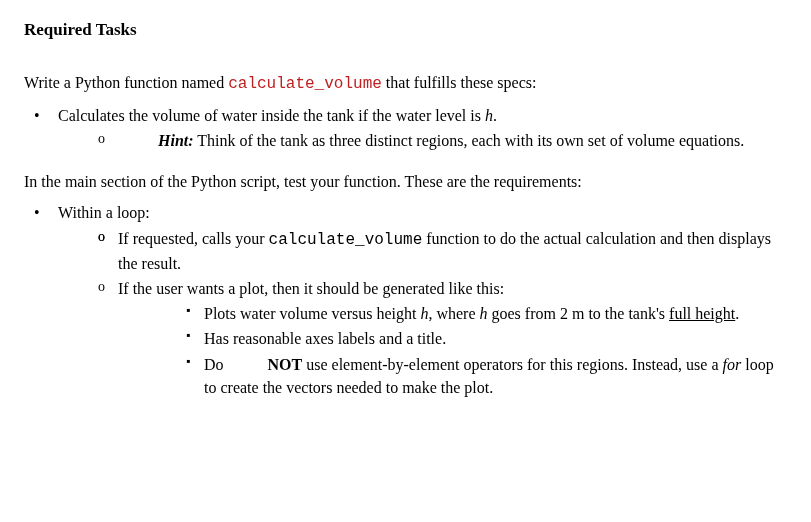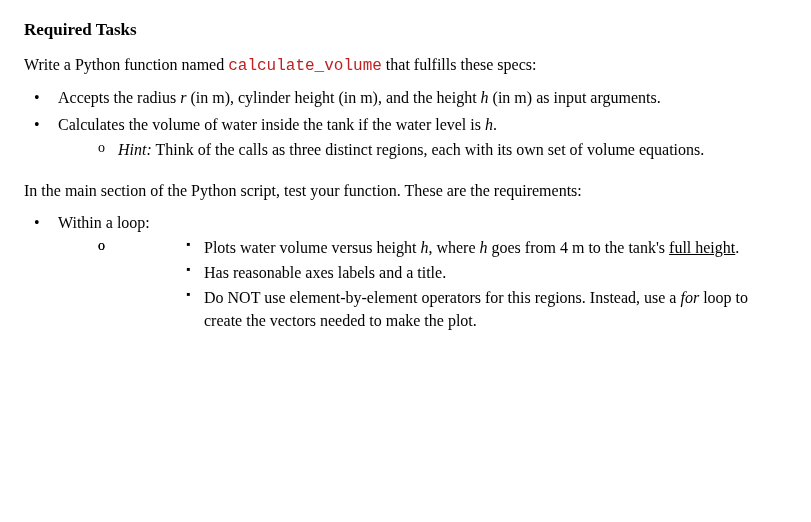--- a/index.html
+++ b/index.html
@@ -8,32 +8,32 @@
       font-size: 16px;
       color: #000;
       background: #fff;
       padding: 18px 24px;
       width: 811px;
       line-height: 1.45;
     }
     h2 {
       font-size: 17px;
       font-weight: bold;
-      margin-bottom: 10px;
+      margin-bottom: 28px;
     }
     .code {
       font-family: "Courier New", Courier, monospace;
       color: #c02020;
     }
     .code-black {
       font-family: "Courier New", Courier, monospace;
       color: #000;
     }
     .italic { font-style: italic; }
-    .bold { font-weight: normal; }
+    .bold { font-weight: bold; margin-left: 40px; }
     .underline { text-decoration: underline; }
     ul.bullets {
       list-style: none;
       margin-top: 6px;
     }
     ul.bullets > li {
       position: relative;
       padding-left: 34px;
       margin-bottom: 4px;
     }
@@ -83,46 +83,47 @@
 <body>
 
 <h2>Required Tasks</h2>
 
 <p class="para">
   <span>Write a Python function named </span><span class="code">calculate_volume</span><span> that fulfills these specs:</span>
 </p>
 
 <ul class="bullets">
   <li>
-    <span>Accepts the radius </span><span class="italic">r</span><span> (in m), cylinder height (in m), and the height </span><span class="italic">h</span><span> (in m) as input arguments.</span>
-  </li>
-  <li>
     <span>Calculates the volume of water inside the tank if the water level is </span><span class="italic">h</span><span>.</span>
     <ul class="circles">
       <li>
-        <span class="bold italic">Hint:</span><span> Think of the calls as three distinct regions, each with its own set of volume equations.</span>
+        <span class="bold italic">Hint:</span><span> Think of the tank as three distinct regions, each with its own set of volume equations.</span>
       </li>
     </ul>
   </li>
 </ul>
 
 <div class="spacer"></div>
 
 <p class="para">In the main section of the Python script, test your function. These are the requirements:</p>
 
 <ul class="bullets">
   <li>
     <span>Within a loop:</span>
     <ul class="circles">
       <li>
       </li>
       <li>
+        <span>If requested, calls your </span><span class="code-black">calculate_volume</span><span> function to do the actual calculation and then displays the result.</span>
+      </li>
+      <li>
+        <span>If the user wants a plot, then it should be generated like this:</span>
         <ul class="squares">
           <li>
-            <span>Plots water volume versus height </span><span class="italic">h</span><span>, where </span><span class="italic">h</span><span> goes from 4 m to the tank's </span><span class="underline">full height</span><span>.</span>
+            <span>Plots water volume versus height </span><span class="italic">h</span><span>, where </span><span class="italic">h</span><span> goes from 2 m to the tank's </span><span class="underline">full height</span><span>.</span>
           </li>
           <li>
             <span>Has reasonable axes labels and a title.</span>
           </li>
           <li>
             <span>Do </span><span class="bold">NOT</span><span> use element-by-element operators for this regions. Instead, use a </span><span class="italic">for</span><span> loop to create the vectors needed to make the plot.</span>
           </li>
         </ul>
       </li>
     </ul>

